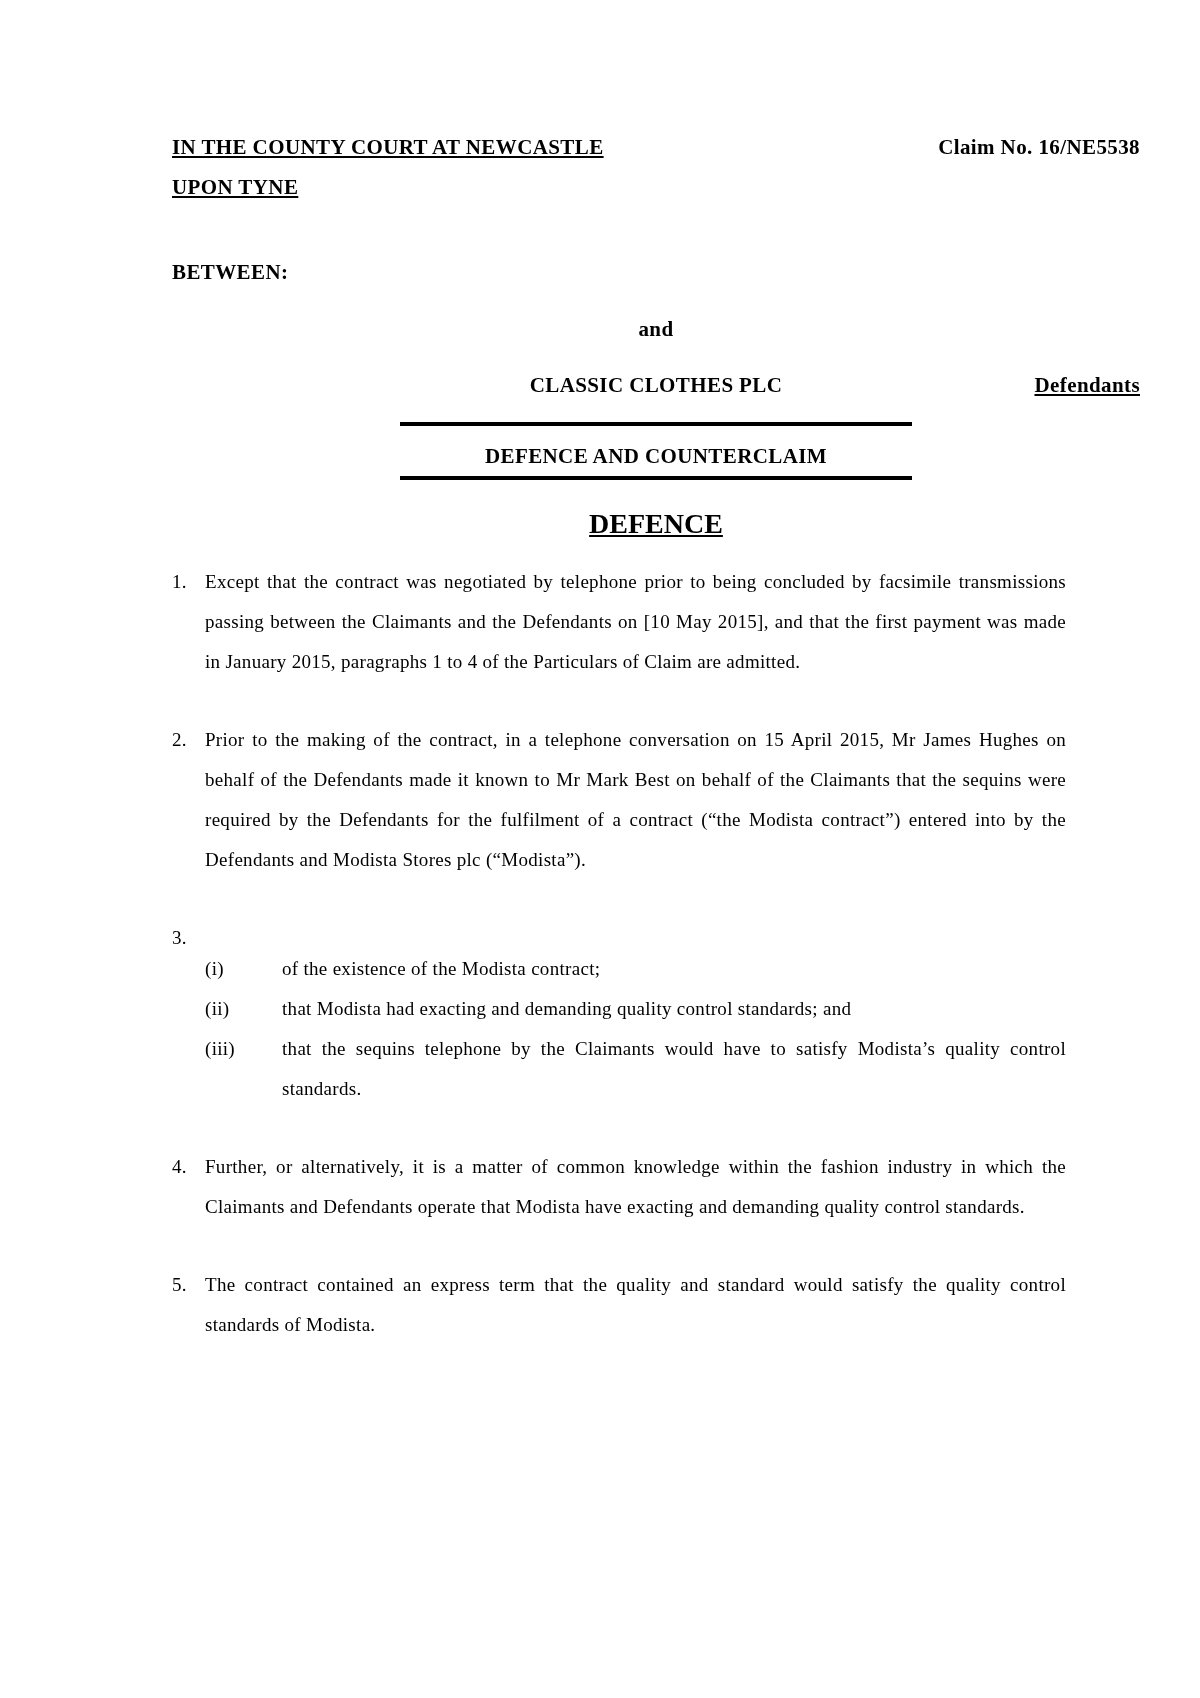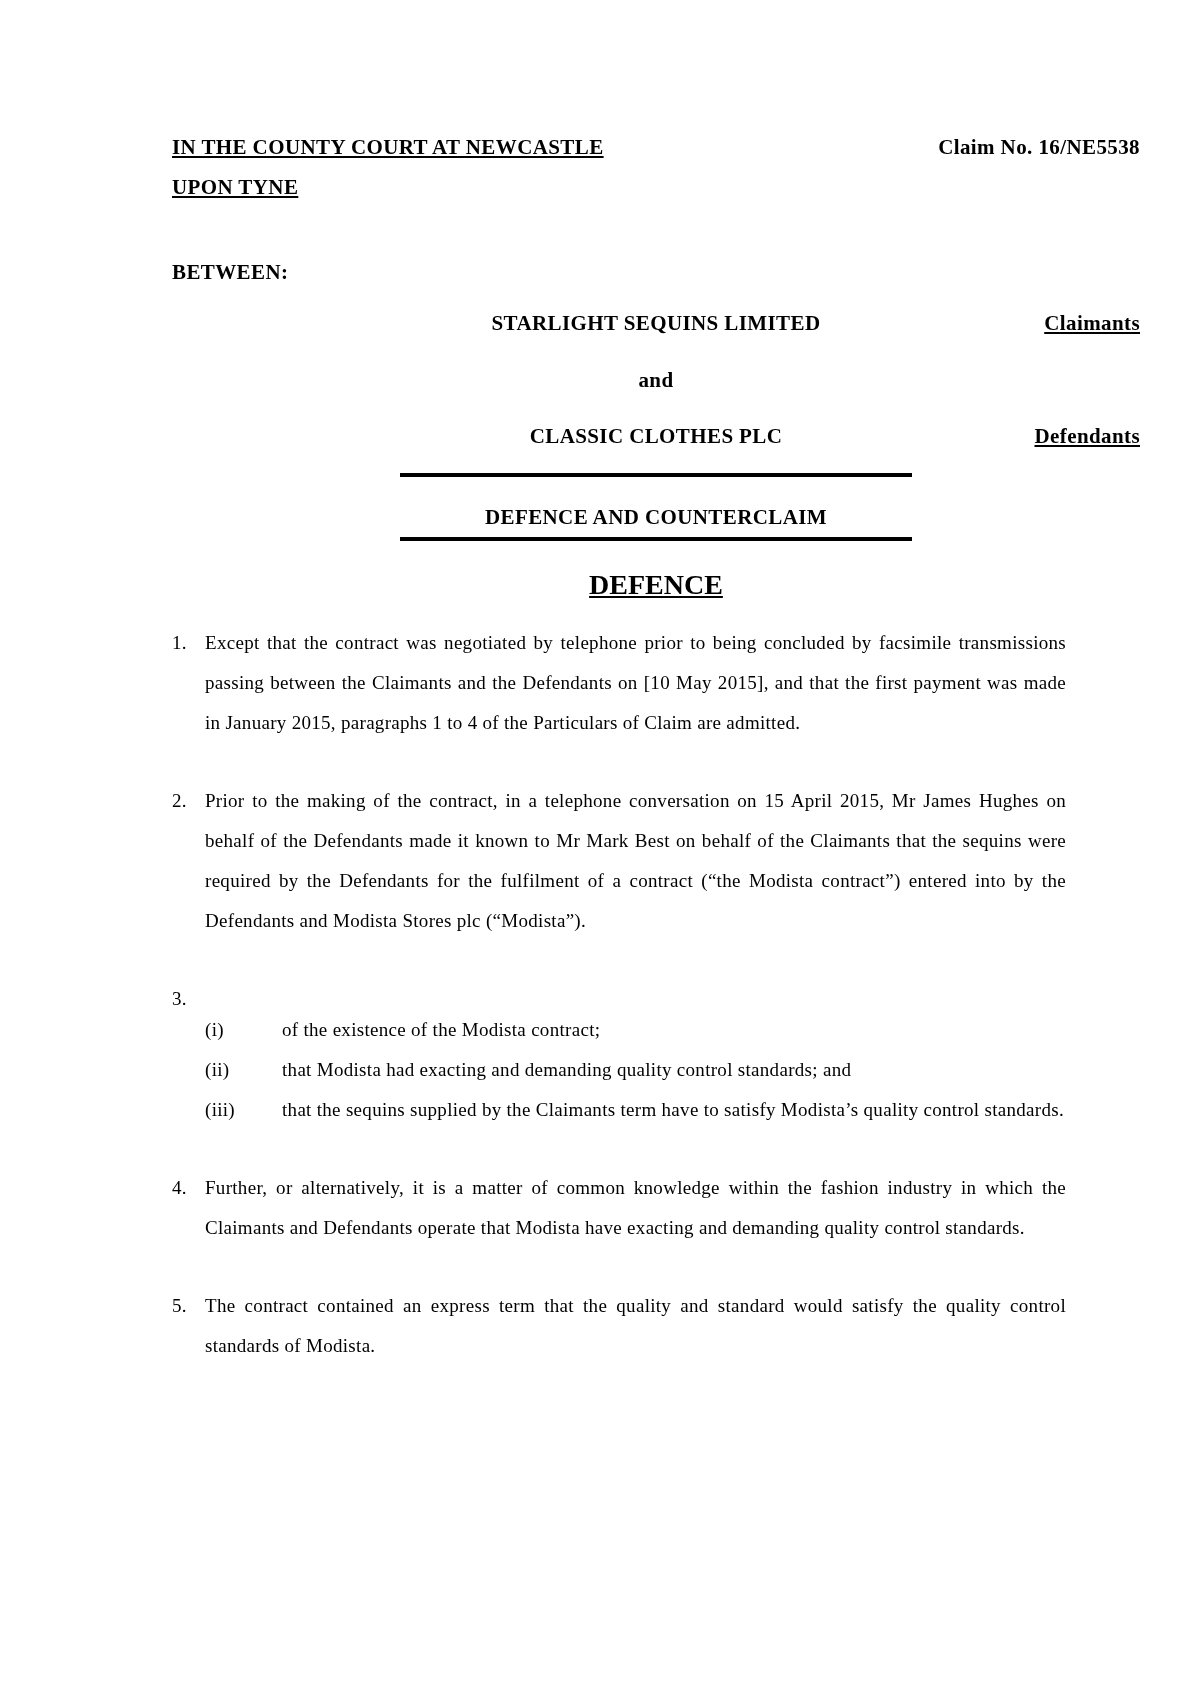--- a/index.html
+++ b/index.html
@@ -68,21 +68,21 @@
     margin: 0 auto;
   }
   .rule.top { margin-top: 17px; }
   .rule.bottom { margin-top: 0; }
   .doc-title {
     text-align: center;
     font-size: 21px;
     line-height: 40px;
     font-weight: bold;
     letter-spacing: 0.4px;
-    margin-top: 20px;
+    margin-top: 10px;
   }
   .section-heading {
     text-align: center;
     font-size: 28px;
     line-height: 40px;
     font-weight: bold;
     margin-top: 24px;
   }
   .section-heading span { text-decoration: underline; }
   .paragraphs {
@@ -121,24 +121,20 @@
 <div class="page">
   <div class="content">
 
     <div class="hdr-row">
       <div class="court-name">IN THE COUNTY COURT AT NEWCASTLE UPON TYNE</div>
       <div class="claim-no">Claim No. 16/NE5538</div>
     </div>
 
     <div class="between">BETWEEN:</div>
 
-    <div class="party-row claimant">
-      <span>STARLIGHT SEQUINS LIMITED</span>
-      <span class="party-role">Claimants</span>
-    </div>
 
     <div class="party-row conj">
       <span>and</span>
     </div>
 
     <div class="party-row defendant">
       <span>CLASSIC CLOTHES PLC</span>
       <span class="party-role">Defendants</span>
     </div>
 
@@ -173,21 +169,21 @@
             <div class="sub">
               <div class="sub-marker">(i)</div>
               <div class="sub-text">of the existence of the Modista contract;</div>
             </div>
             <div class="sub">
               <div class="sub-marker">(ii)</div>
               <div class="sub-text">that Modista had exacting and demanding quality control standards; and</div>
             </div>
             <div class="sub">
               <div class="sub-marker">(iii)</div>
-              <div class="sub-text">that the sequins supplied by the Claimants term have to satisfy Modista’s quality control standards.</div>
+              <div class="sub-text">that the sequins telephone by the Claimants would have to satisfy Modista’s quality control standards.</div>
             </div>
           </div>
         </div>
       </div>
 
       <div class="para">
         <div class="para-num">4.</div>
         <div class="para-body">
           <div class="para-text">Further, or alternatively, it is a matter of common knowledge within the fashion industry in which the Claimants and Defendants operate that Modista have exacting and demanding quality control standards.</div>
         </div>

